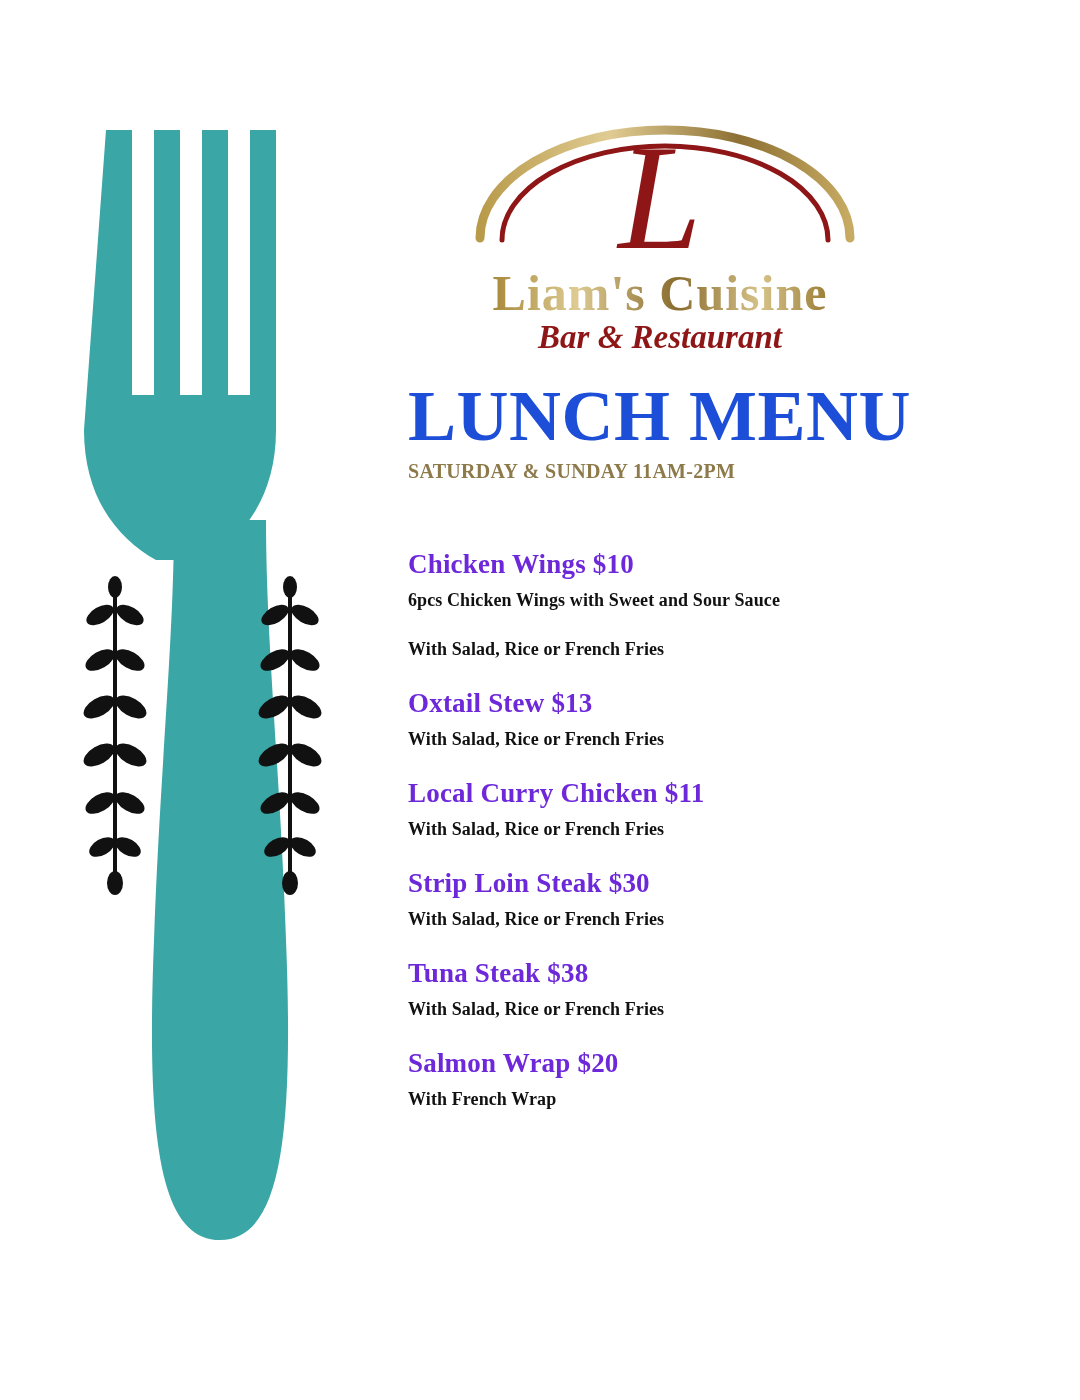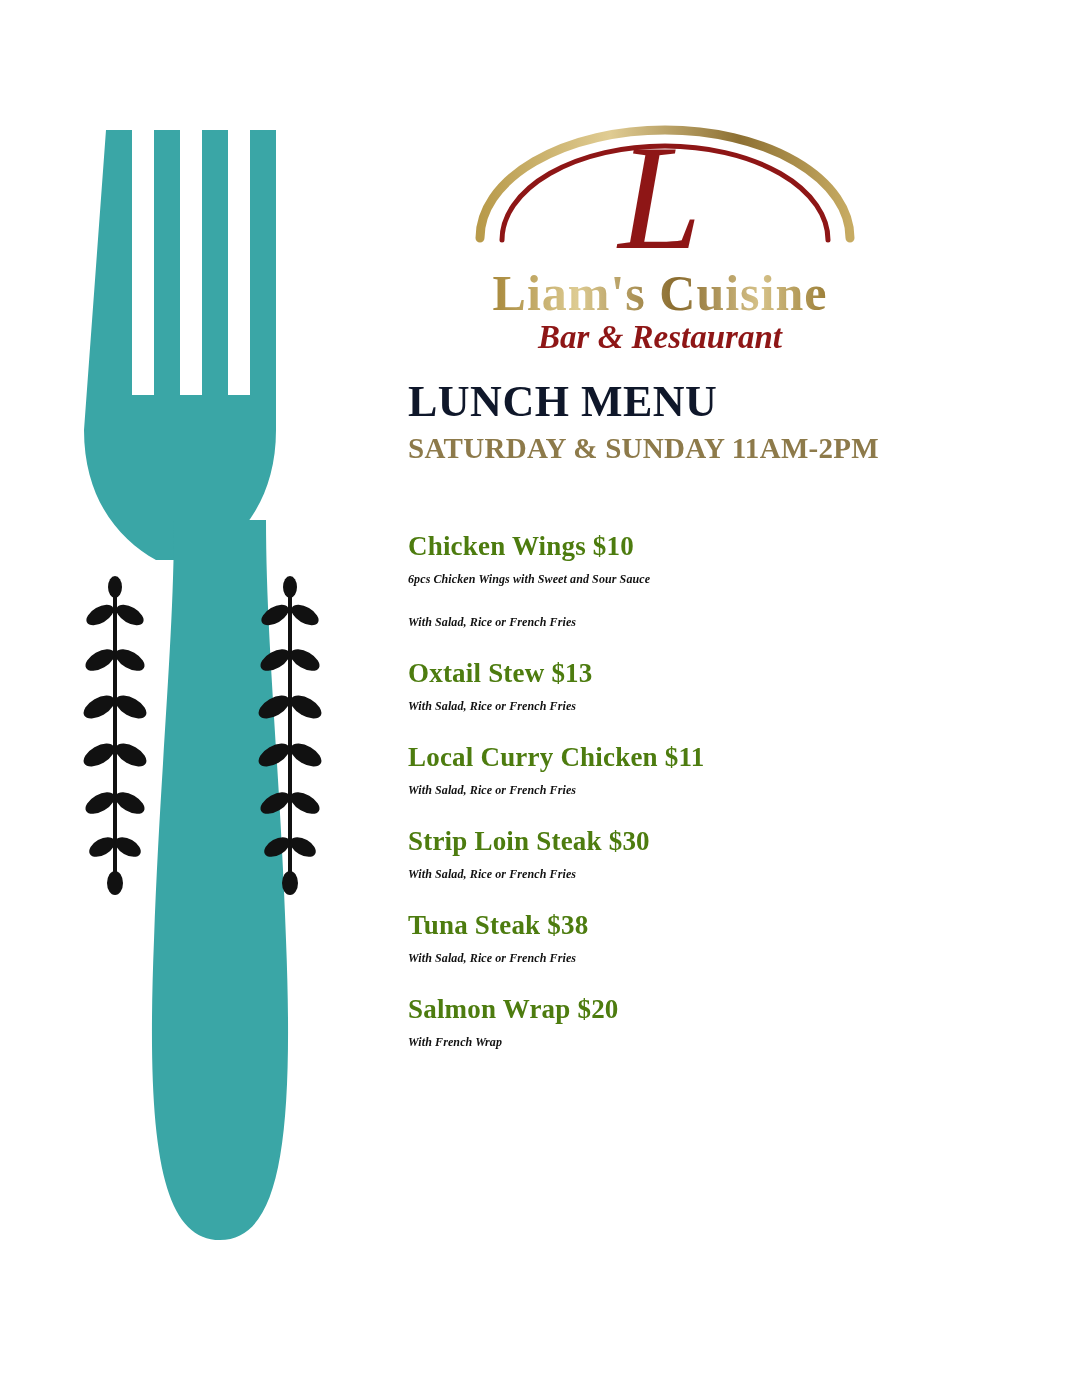--- a/index.html
+++ b/index.html
@@ -59,57 +59,56 @@
   }
   .logo-svg {
     position: absolute;
     left: 0;
     top: 0;
   }
 
   .title-lunch {
     font-family: "Liberation Serif", serif;
     font-weight: bold;
-    font-size: 44px;
+    font-size: 72px;
     letter-spacing: 0.5px;
-    color: #0f172a;
+    color: #1d4ed8;
     line-height: 1;
     margin: 0;
     padding-left: 8px;
   }
   .title-hours {
     font-family: "Liberation Serif", serif;
     font-weight: bold;
-    font-size: 29px;
+    font-size: 20px;
     color: #8d7a4a;
     letter-spacing: 0.3px;
     margin: 8px 0 0 0;
     padding-left: 8px;
   }
 
   .menu-list {
     margin-top: 66px;
     padding-left: 8px;
   }
   .menu-item {
     margin-bottom: 28px;
   }
   .item-name {
     font-family: "Liberation Serif", serif;
     font-weight: bold;
     font-size: 27px;
-    color: #4d7c0f;
+    color: #6d28d9;
     margin: 0 0 10px 0;
     letter-spacing: 0.2px;
   }
   .item-desc {
     font-family: "Liberation Serif", serif;
     font-weight: bold;
-    font-style: italic;
-    font-size: 12px;
+    font-size: 18px;
     color: #111111;
     margin: 0;
     letter-spacing: 0.1px;
   }
 </style>
 </head>
 <body>
 
 <div class="page">
 

